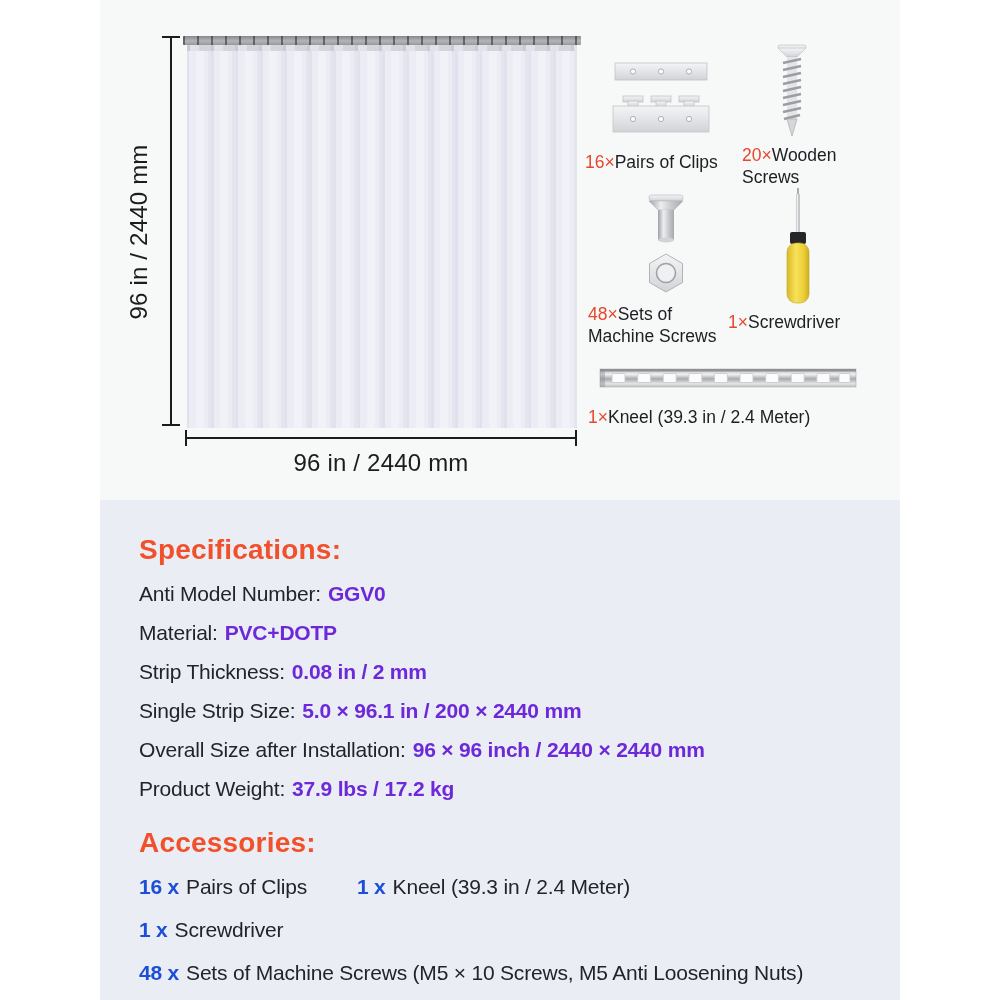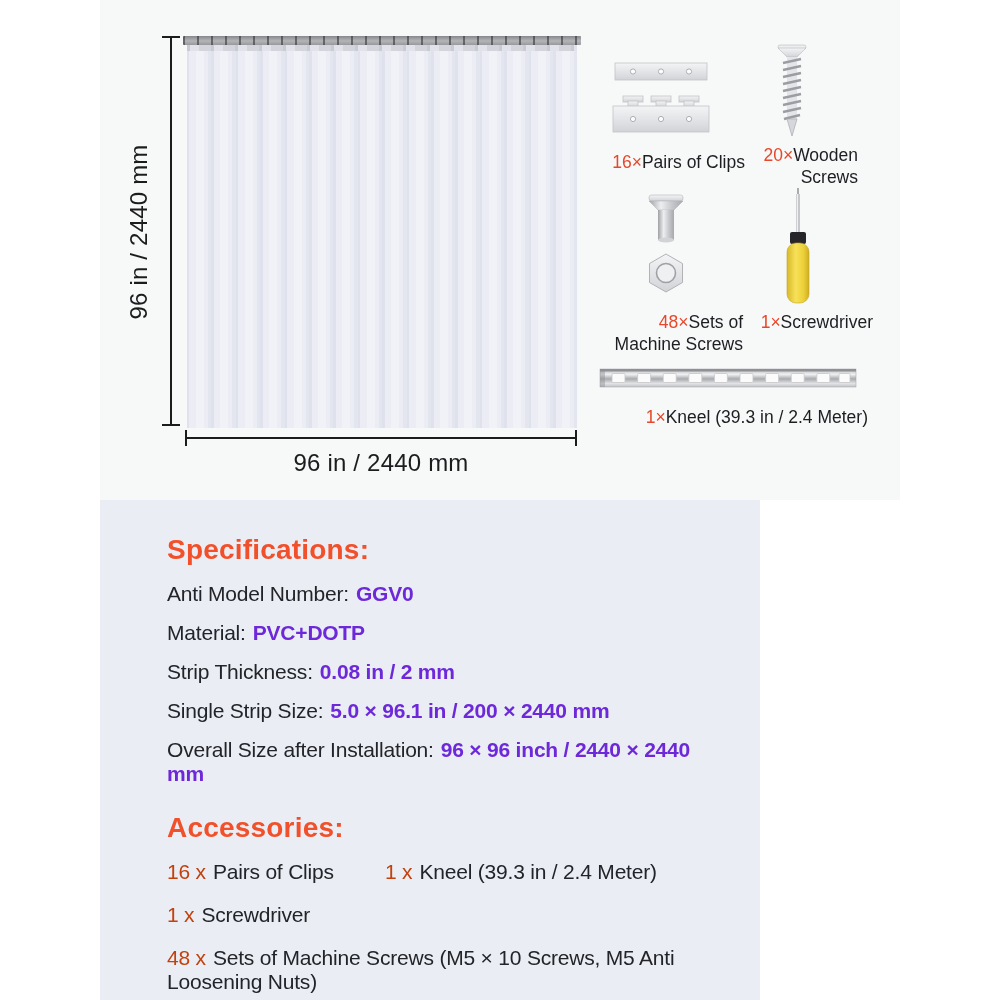--- a/index.html
+++ b/index.html
@@ -26,37 +26,37 @@
       linear-gradient(#f0f1f6, #eaebf2); }
 
   
   .dline { position:absolute; background:#1b1c1e; }
   .dim-v-label { position:absolute; left:139px; top:232px; transform:translate(-50%,-50%) rotate(-90deg);
     white-space:nowrap; font-size:24px; color:#1b1c1e; letter-spacing:.2px; }
   .dim-h-label { position:absolute; left:185px; top:449px; width:392px; text-align:center;
     font-size:24px; color:#1b1c1e; letter-spacing:.2px; }
 
   
-  .kit-label { position:absolute; text-align:right; font-size:17.5px; line-height:22px; color:#1d1e22; }
+  .kit-label { position:absolute; text-align:left; font-size:17.5px; line-height:22px; color:#1d1e22; }
   .kit-qty { color:#e8472b; }
 
   .kit-icon { position:absolute; }
 
   
-  .spec-panel { position:absolute; left:100px; top:500px; width:660px; height:500px;
-    background:#eaeef4; padding:20px 40px 0 67px; }
+  .spec-panel { position:absolute; left:100px; top:500px; width:800px; height:500px;
+    background:#eaeef4; padding:20px 40px 0 39px; }
   .sec-heading { font-size:28px; line-height:32px; font-weight:bold; color:#f1502b;
     margin:14px 0 16px; letter-spacing:.2px; }
   .spec-row { font-size:21px; line-height:24px; margin-bottom:15px; color:#232429; letter-spacing:-0.2px; }
   .spec-value { font-weight:bold; color:#6d28d9; margin-left:7px; }
   .acc-heading { margin-top:26px; }
   .acc-row { display:flex; font-size:21px; line-height:24px; margin-bottom:19px;
     color:#232429; letter-spacing:-0.2px; }
   .acc-cell-1 { width:218px; flex:0 0 auto; }
-  .acc-qty { font-weight:normal; color:#c2410c; }
+  .acc-qty { font-weight:bold; color:#1d4ed8; }
   .acc-label { margin-left:7px; }
 </style>
 </head>
 <body>
 
 <div id="stage">
 
   <div class="top-area"></div>
 
   <div class="rail-top"></div>
@@ -176,21 +176,21 @@
     </g>
     <rect x="2" y="5" width="5" height="18" fill="#8f9194" opacity="0.45"></rect>
   </svg>
 
   <div class="kit-label" style="left:585px;top:151px;width:160px;">
     <span class="kit-qty">16×</span><span>Pairs of Clips</span>
   </div>
   <div class="kit-label" style="left:742px;top:144px;width:116px;">
     <span class="kit-qty">20×</span><span>Wooden Screws</span>
   </div>
-  <div class="kit-label" style="left:588px;top:311px;width:155px;">
+  <div class="kit-label" style="left:588px;top:303px;width:155px;">
     <span class="kit-qty">48×</span><span>Sets of Machine Screws</span>
   </div>
   <div class="kit-label" style="left:728px;top:311px;width:145px;">
     <span class="kit-qty">1×</span><span>Screwdriver</span>
   </div>
   <div class="kit-label" style="left:588px;top:406px;width:280px;">
     <span class="kit-qty">1×</span><span>Kneel (39.3 in / 2.4 Meter)</span>
   </div>
 
   <div class="spec-panel">
@@ -203,20 +203,23 @@
       <span>Material:</span><span class="spec-value">PVC+DOTP</span>
     </div>
     <div class="spec-row">
       <span>Strip Thickness:</span><span class="spec-value">0.08 in / 2 mm</span>
     </div>
     <div class="spec-row">
       <span>Single Strip Size:</span><span class="spec-value">5.0 × 96.1 in / 200 × 2440 mm</span>
     </div>
     <div class="spec-row">
       <span>Overall Size after Installation:</span><span class="spec-value">96 × 96 inch / 2440 × 2440 mm</span>
+    </div>
+    <div class="spec-row">
+      <span>Product Weight:</span><span class="spec-value">37.9 lbs / 17.2 kg</span>
     </div>
 
     <div class="sec-heading acc-heading">Accessories:</div>
 
     <div class="acc-row">
       <div class="acc-cell-1">
         <span class="acc-qty">16 x</span><span class="acc-label">Pairs of Clips</span>
       </div>
       <div>
         <span class="acc-qty">1 x</span><span class="acc-label">Kneel (39.3 in / 2.4 Meter)</span>

